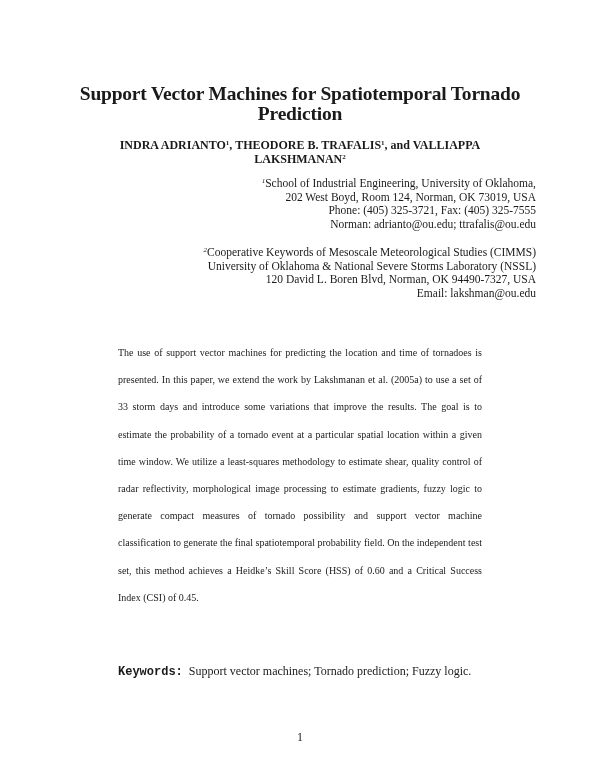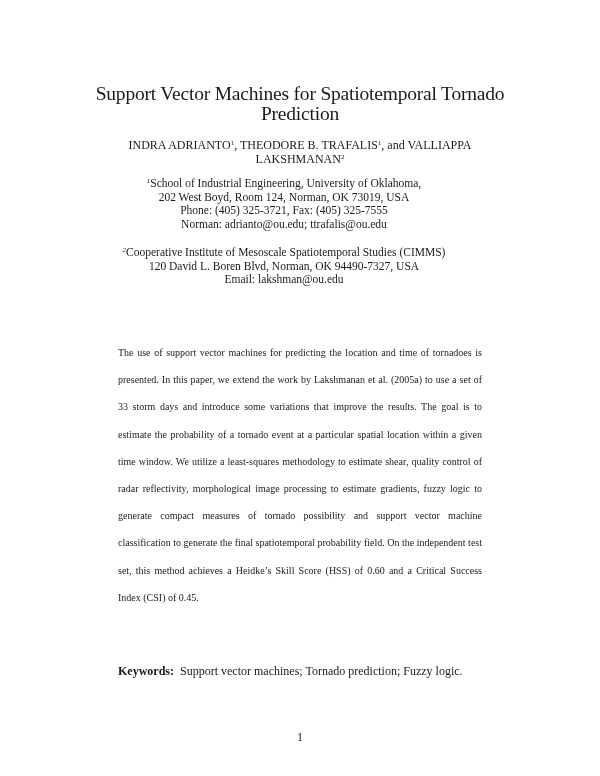--- a/index.html
+++ b/index.html
@@ -2,44 +2,44 @@
 <html><head>
   <meta charset="utf-8">
   <style>
     html, body { margin: 0; padding: 0; background: #ffffff; }
     body {
       width: 600px; height: 776px; position: relative; overflow: hidden;
       font-family: "Liberation Serif", "DejaVu Serif", serif; color: #1a1a1a;
     }
     .title {
       position: absolute; left: 60px; width: 480px; top: 84px;
-      text-align: center; font-weight: normal; font-size: 19.5px; line-height: 20px;
+      text-align: center; font-weight: bold; font-size: 19.5px; line-height: 20px;
       letter-spacing: -0.2px;
     }
     .authors {
       position: absolute; left: 60px; width: 480px; top: 138px;
-      text-align: center; font-size: 12px; line-height: 14px;
+      text-align: center; font-size: 12px; line-height: 14px; font-weight: bold;
     }
     sup { font-size: 7px; vertical-align: top; position: relative; top: -2px; }
     .affil {
-      position: absolute; left: 44px; width: 480px;
-      text-align: center; font-size: 11.5px; line-height: 13.6px;
+      position: absolute; left: 56px; width: 480px;
+      text-align: right; font-size: 11.5px; line-height: 13.6px;
     }
     .affil1 { top: 177px; }
     .affil2 { top: 246px; }
     .affil sup { font-style: italic; }
     .abstract {
       position: absolute; left: 118px; width: 364px; top: 339px;
       font-size: 10px; line-height: 27.2px; text-align: justify;
     }
     .keywords {
       position: absolute; left: 118px; width: 380px; top: 664px;
       font-size: 12px; line-height: 14px;
     }
-    .keywords b { font-weight: bold; }
+    .keywords b { font-weight: bold; font-family: Liberation Mono, monospace; }
     .page-number {
       position: absolute; left: 290px; width: 20px; top: 730px;
       text-align: center; font-size: 12px;
     }
   </style>
 </head>
 <body>
 
 <div class="title">
   <div>Support Vector Machines for Spatiotemporal Tornado</div>
@@ -56,21 +56,22 @@
 </div>
 
 <div class="affil affil1">
   <div><sup>1</sup><span>School of Industrial Engineering, University of Oklahoma,</span></div>
   <div>202 West Boyd, Room  124, Norman, OK 73019, USA</div>
   <div>Phone: (405) 325-3721, Fax: (405) 325-7555</div>
   <div>Norman:  adrianto@ou.edu; ttrafalis@ou.edu</div>
 </div>
 
 <div class="affil affil2">
-  <div><sup>2</sup><span>Cooperative Institute of Mesoscale Spatiotemporal Studies (CIMMS)</span></div>
+  <div><sup>2</sup><span>Cooperative Keywords of Mesoscale Meteorological Studies (CIMMS)</span></div>
+  <div>University of Oklahoma &amp; National Severe Storms Laboratory (NSSL)</div>
   <div>120 David L. Boren Blvd, Norman, OK  94490-7327, USA</div>
   <div>Email:  lakshman@ou.edu</div>
 </div>
 
 <div class="abstract">The use of support vector machines for predicting the location and time of tornadoes is presented.  In this paper, we extend the work by Lakshmanan et al. (2005a) to use a set of 33 storm days and introduce some variations that improve the results.  The goal is to estimate the probability of a tornado event at a particular spatial location within a given time window.  We utilize a least-squares methodology to estimate shear, quality control of radar reflectivity, morphological image processing to estimate gradients, fuzzy logic to generate compact measures of tornado possibility and support vector machine classification to generate the final spatiotemporal probability field. On the independent test set, this method achieves a Heidke’s Skill Score (HSS) of 0.60 and a Critical Success Index (CSI) of 0.45.</div>
 
 <div class="keywords">
   <b>Keywords:</b>&nbsp; <span>Support vector machines; Tornado prediction; Fuzzy logic.</span>
 </div>
 

